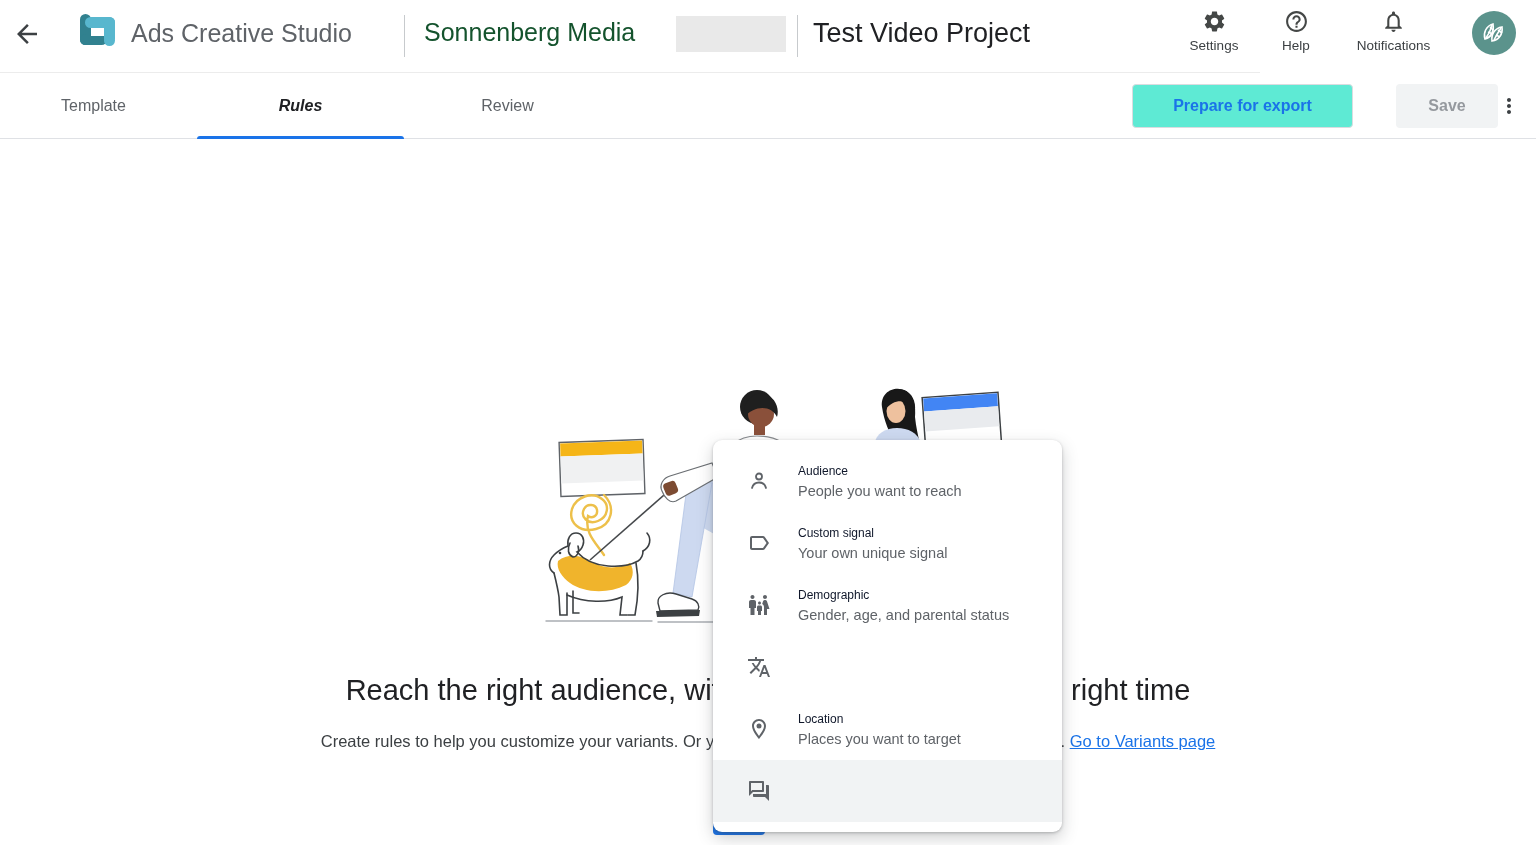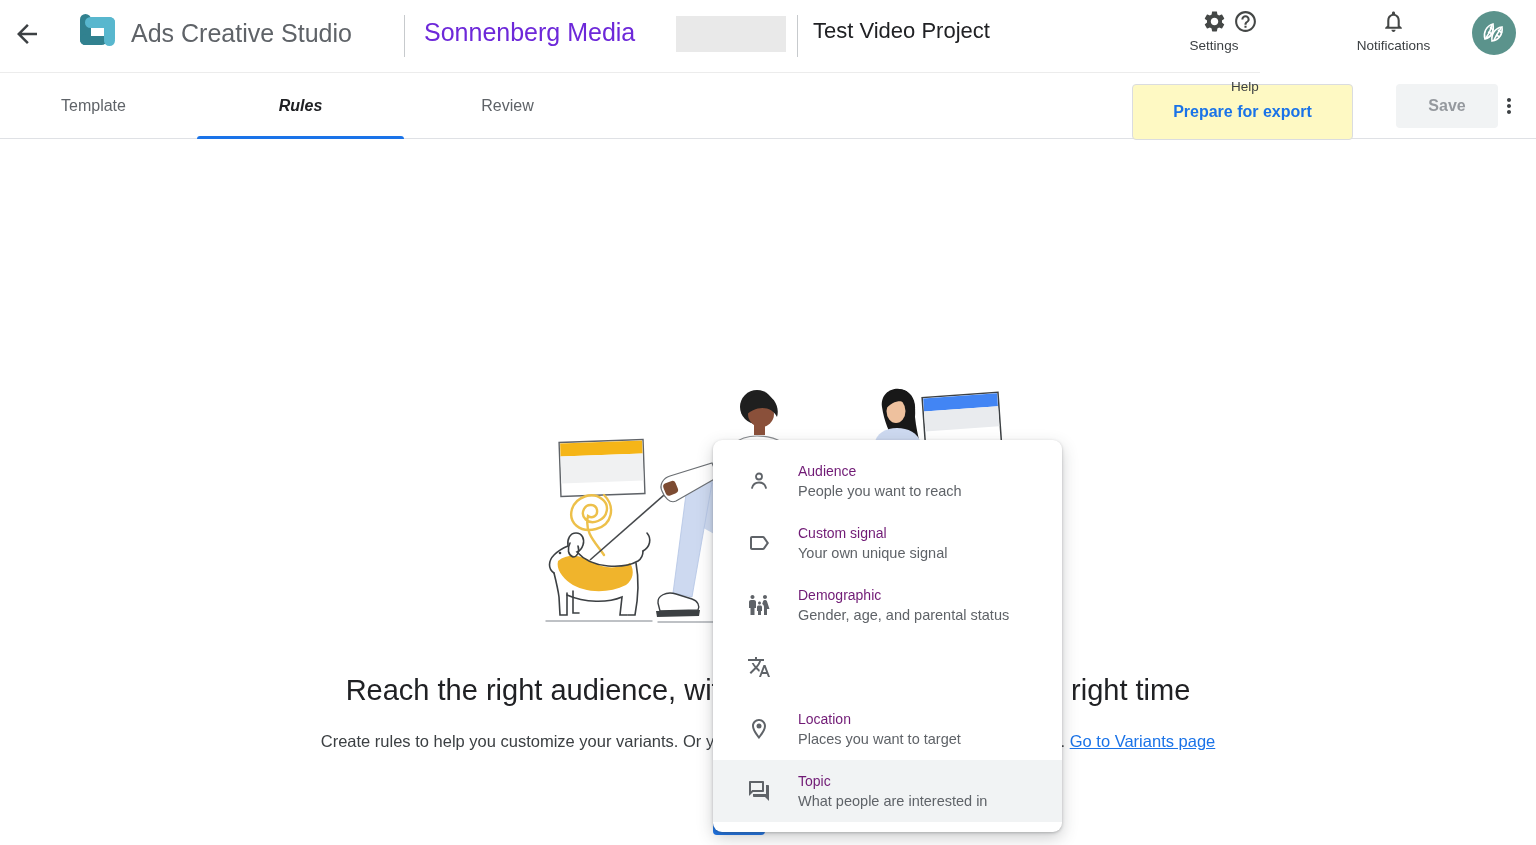--- a/index.html
+++ b/index.html
@@ -8,41 +8,41 @@
 
   
   .header { position:absolute; left:0; top:0; width:1260px; height:73px; background:#fff;
             border-bottom:1px solid #ececec; z-index:20; }
   .back-btn { position:absolute; left:12px; top:19px; width:30px; height:30px; cursor:pointer; }
   .logo { position:absolute; left:72px; top:9px; width:48px; height:48px; }
   .app-name { position:absolute; left:131px; top:19px; font-size:25px; color:#5f6368; white-space:nowrap; }
   .hdr-divider { position:absolute; top:15px; width:1px; height:42px; background:#c7cacd; }
   .hdr-divider.d1 { left:404px; }
   .hdr-divider.d2 { left:797px; }
-  .account-name { position:absolute; left:424px; top:18px; font-size:25px; color:#6d28d9; white-space:nowrap; }
+  .account-name { position:absolute; left:424px; top:18px; font-size:25px; color:#14532d; white-space:nowrap; }
   .redacted { position:absolute; left:676px; top:16px; width:110px; height:36px; background:#e9e9e9; }
-  .project-title { position:absolute; left:813px; top:18px; font-size:22px; color:#202124; white-space:nowrap;text-align:center; }
+  .project-title { position:absolute; left:813px; top:18px; font-size:27px; color:#202124; white-space:nowrap;text-align:center; }
   .hdr-action { position:absolute; top:9px; display:flex; flex-direction:column; align-items:center; cursor:pointer; }
   .hdr-action svg { width:25px; height:25px; }
   .hdr-action .lbl { font-size:13.5px; color:#3c4043; white-space:nowrap; }
   .act-settings { left:1183px; width:62px; }
-  .act-help { left:1221px; width:48px;gap:41px; }
+  .act-help { left:1272px; width:48px; }
   .act-notif { left:1345px; width:97px;align-items:center; }
   .avatar { position:absolute; left:1472px; top:11px; width:44px; height:44px; border-radius:50%; cursor:pointer; }
 
   
   .tabbar { position:absolute; left:0; top:73px; width:1536px; height:66px; background:#fff;
             border-bottom:1px solid #dfe1e5; z-index:19; }
   .tabs { position:absolute; left:-10px; top:0; height:66px; display:flex; }
   .tab { width:207px; height:66px; display:flex; align-items:center; justify-content:center;
          font-size:16px; color:#5f6368; cursor:pointer; position:relative; }
   .tab.active { color:#202124; font-weight:bold;font-style:italic; }
   .tab.active::after { content:""; position:absolute; left:0; right:0; bottom:0; height:3px;
                        background:#1a73e8; border-radius:3px 3px 0 0; }
-  .btn-prepare { position:absolute; left:1132px; top:11px; width:221px; height:56px; background:#fef9c3;
+  .btn-prepare { position:absolute; left:1132px; top:11px; width:221px; height:44px; background:#5eead4;
                  border:1px solid #dadce0; border-radius:4px; color:#1a73e8; font-size:16px; font-weight:bold;
                  display:flex; align-items:center; justify-content:center; cursor:pointer; }
   .btn-save { position:absolute; left:1396px; top:11px; width:102px; height:44px; background:#f1f3f4;
               border:none; border-radius:4px; color:#95999e; font-size:16px; font-weight:bold;
               display:flex; align-items:center; justify-content:center; }
   .kebab { position:absolute; left:1494px; top:11px; width:30px; height:44px; display:flex;
            align-items:center; justify-content:center; cursor:pointer; }
 
   
   .main { position:absolute; left:0; top:140px; width:1536px; height:705px; background:#fff; }
@@ -57,21 +57,21 @@
   .hidden-btn { position:absolute; left:713px; top:681px; width:52px; height:14px; background:#1a73e8;
                 border-radius:4px; z-index:4; }
 
   
   .menu { position:absolute; left:713px; top:300px; width:349px; background:#fff; border-radius:9px;
           box-shadow:0 1px 3px rgba(60,64,67,.3), 0 6px 16px rgba(60,64,67,.25);
           padding:10px 0; z-index:10; }
   .menu-item { height:62px; display:flex; align-items:center; padding-left:34px; cursor:pointer; }
   .menu-item.highlighted { background:#f1f3f4; }
   .menu-item .mi-icon { width:24px; height:24px; flex:0 0 24px; margin-right:27px; }
-  .mi-text .mi-title { font-size:14px; color:#701a75; line-height:20px; }
+  .mi-text .mi-title { font-size:12px; color:#0f172a; line-height:20px; }
   .mi-text .mi-sub { font-size:14.5px; color:#5f6368; line-height:20px; }
 </style>
 </head>
 <body>
 
 <div class="header">
   <div class="back-btn">
     <svg viewBox="0 0 24 24" width="30" height="30">
         <path fill="#3c4043" d="M20 11H7.83l5.59-5.59L12 4l-8 8 8 8 1.41-1.41L7.83 13H20v-2z"></path>
       </svg>
@@ -269,20 +269,16 @@
         <div class="mi-sub">Places you want to target</div>
       </span>
     </div>
 
     <div class="menu-item highlighted">
       <span class="mi-icon">
         <svg viewBox="0 0 24 24" width="24" height="24">
             <path fill="#5f6368" d="M15 4v7H5.17L4 12.17V4h11m1-2H3c-.55 0-1 .45-1 1v14l4-4h10c.55 0 1-.45 1-1V3c0-.55-.45-1-1-1zm5 4h-2v9H6v2c0 .55.45 1 1 1h11l4 4V7c0-.55-.45-1-1-1z"></path>
           </svg>
       </span>
-      <span class="mi-text">
-        <div class="mi-title">Topic</div>
-        <div class="mi-sub">What people are interested in</div>
-      </span>
     </div>
 
   </div>
 </div>
 
 </body></html>

